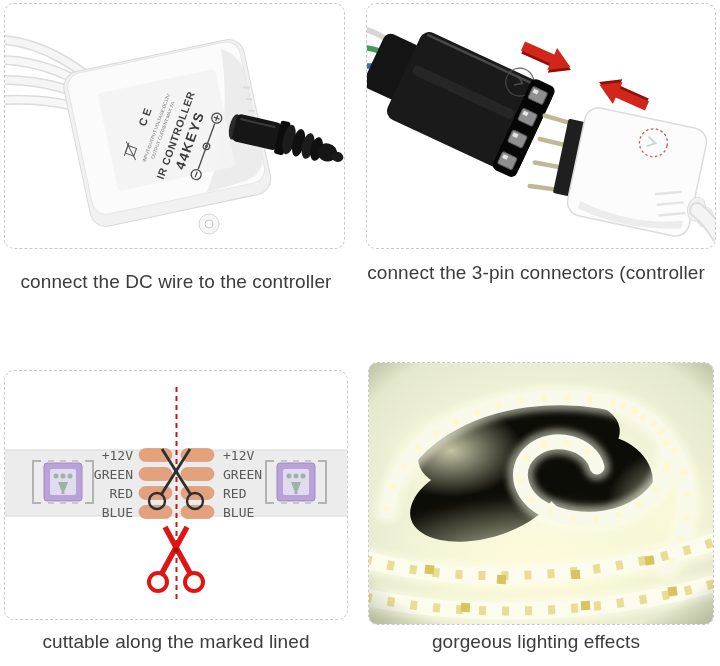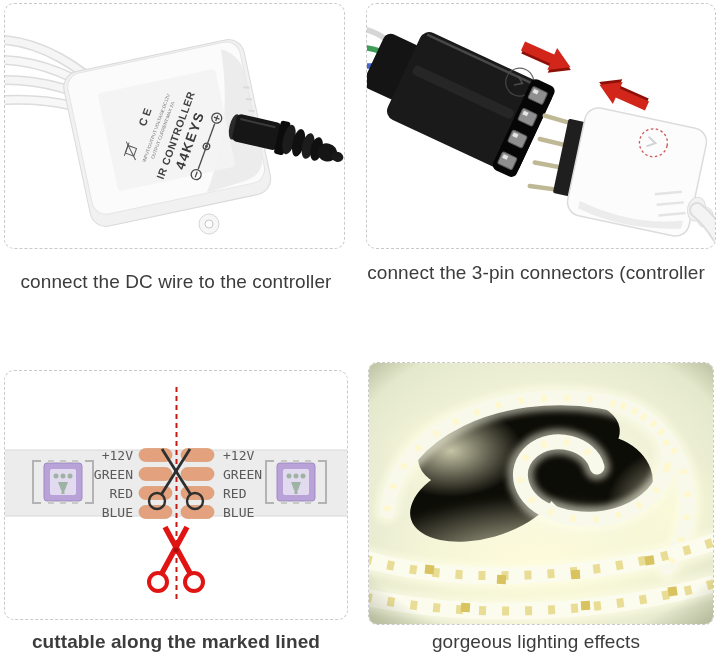--- a/index.html
+++ b/index.html
@@ -9,21 +9,21 @@
           box-sizing:border-box;overflow:hidden;}
   .caption{position:absolute;color:#3c3c3c;font-size:19px;line-height:26px;text-align:center;
            letter-spacing:0.1px;}
   svg{display:block;}
   #box-controller{left:4px;top:3px;width:341px;height:246px;}
   #box-connectors{left:366px;top:3px;width:350px;height:246px;}
   #box-cuttable{left:4px;top:370px;width:344px;height:250px;text-align:center;}
   #box-effects{left:368px;top:362px;width:346px;height:263px;border-radius:9px;}
   #cap-controller{left:0px;top:260px;width:352px;margin-top:9px;}
   #cap-connectors{left:352px;top:260px;width:368px;}
-  #cap-cuttable{left:0px;top:629px;width:352px;font-weight:bold;}
+  #cap-cuttable{left:0px;top:629px;width:352px;}
   #cap-effects{left:352px;top:629px;width:368px;text-align:center;}
 </style>
 </head>
 <body>
 
 <div id="stage">
 
   <div class="imgbox" id="box-controller">
     <svg width="339" height="244" viewBox="0 0 339 244">
 

